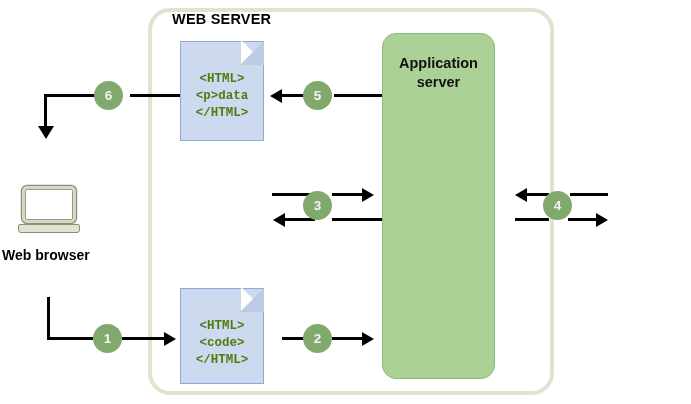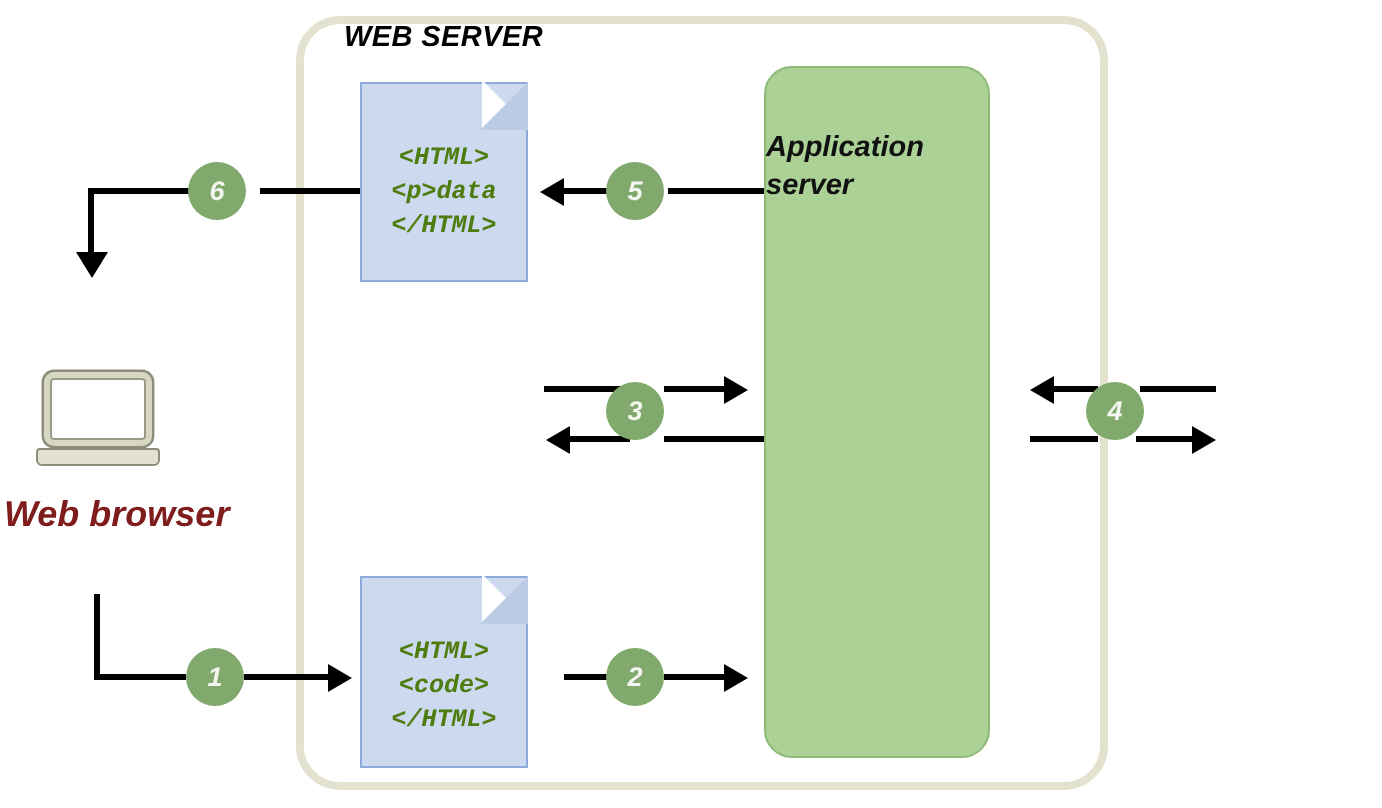--- a/index.html
+++ b/index.html
@@ -9,21 +9,20 @@
   }
   body {
     font-family: "Liberation Sans", sans-serif;
   }
   #stage {
     position: relative;
     width: 639px;
     height: 404px;
     background: #ffffff;
     overflow: hidden;
-    font-style: italic;
   }
   
   .server-box {
     position: absolute;
     left: 148px;
     top: 8px;
     width: 406px;
     height: 387px;
     border: 4px solid #e3e2ce;
     border-radius: 22px;
@@ -97,22 +96,22 @@
     width: 113px;
     height: 346px;
     background: #abd196;
     border: 1.5px solid #8dba78;
     border-radius: 14px;
     box-sizing: border-box;
   }
   .appserver .as-label {
     position: absolute;
     left: 0; right: 0;
-    top: 31px;
-    text-align: left;
+    top: 20px;
+    text-align: center;
     font-size: 14.5px;
     font-weight: bold;
     color: #111111;
     line-height: 19px;
   }
   
   .num {
     position: absolute;
     width: 29px;
     height: 29px;
@@ -183,23 +182,23 @@
     height: 9px;
     background: #e3e2d0;
     border: 1.2px solid #8d8d7c;
     border-radius: 2px 2px 3px 3px;
     box-sizing: border-box;
   }
   .browser-label {
     position: absolute;
     left: 2px;
     top: 247px;
-    font-size: 18px;
-    font-weight: bold;
-    color: #7f1d1d;
+    font-size: 14px;
+    font-weight: bold;
+    color: #000000;
     white-space: nowrap;
   }
 </style>
 </head>
 <body>
 
 <div id="stage">
 
   <div class="server-box"></div>
   <div class="server-title">WEB SERVER</div>

